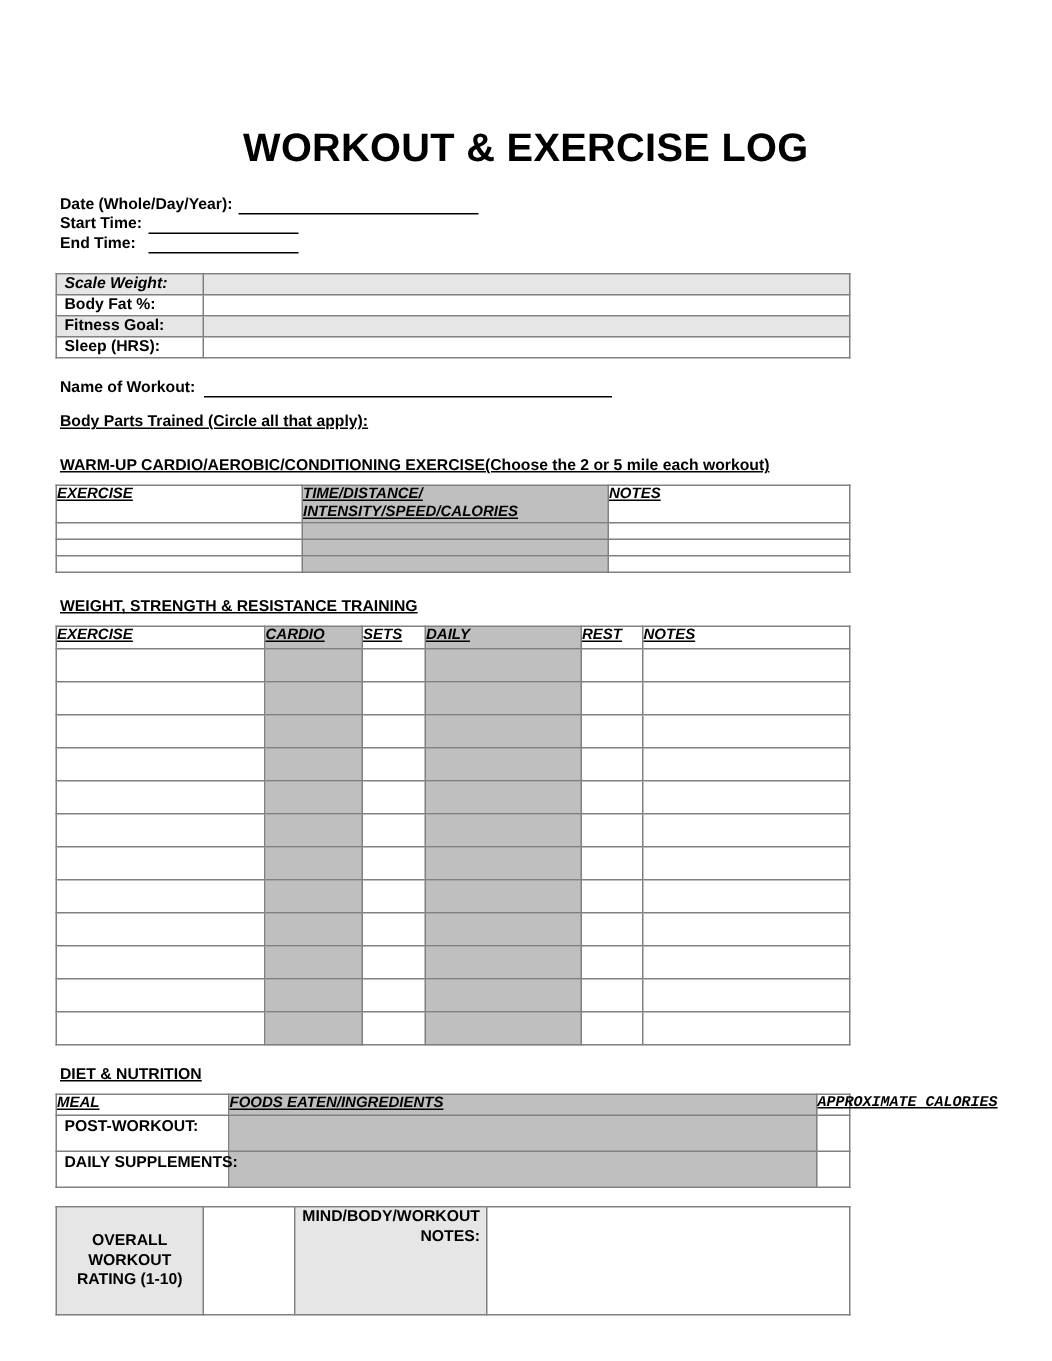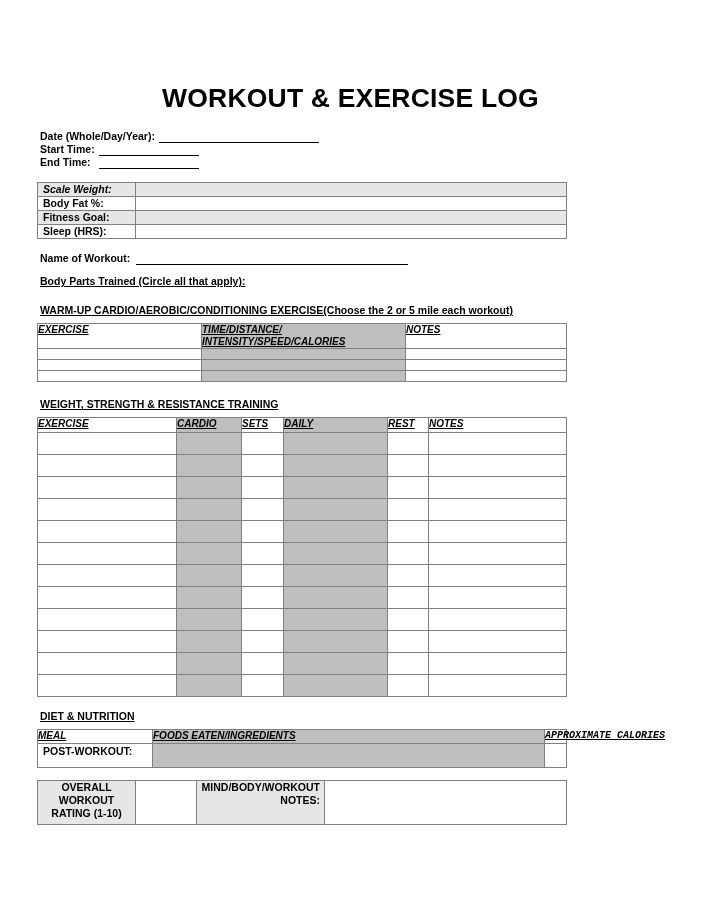--- a/index.html
+++ b/index.html
@@ -141,21 +141,21 @@
   }
 
   
   .rating-table { margin-top: 12px; }
   .rating-table td { height: 43px; vertical-align: middle; }
   .rating-label {
     font-weight: bold;
     font-size: 10.5px;
     line-height: 13px;
     text-align: center;
-    padding: 0 3px;
+    padding: 16px 3px;
   }
   .notes-label {
     font-weight: bold;
     font-size: 10.5px;
     line-height: 13px;
     text-align: right;
     padding: 0 4px 0 3px;
   }
   .spacer-10 { height: 10px; }
   .spacer-13 { height: 13px; }
@@ -406,20 +406,27 @@
           <div class="hdr"><u>APPROXIMATE CALORIES</u></div>
         </td>
       </tr>
       <tr>
         <td class="body">
           <div class="meal-label">POST-WORKOUT:</div>
         </td>
         <td class="body gray"></td>
         <td class="body"></td>
       </tr>
+      <tr>
+        <td class="body">
+          <div class="meal-label">DAILY SUPPLEMENTS:</div>
+        </td>
+        <td class="body gray"></td>
+        <td class="body"></td>
+      </tr>
     </tbody>
   </table>
 
   <table class="grid rating-table">
     <tbody>
       <tr>
         <td class="gray-light" style="width:97px;">
           <div class="rating-label">
             <div>OVERALL</div>
             <div>WORKOUT</div>

